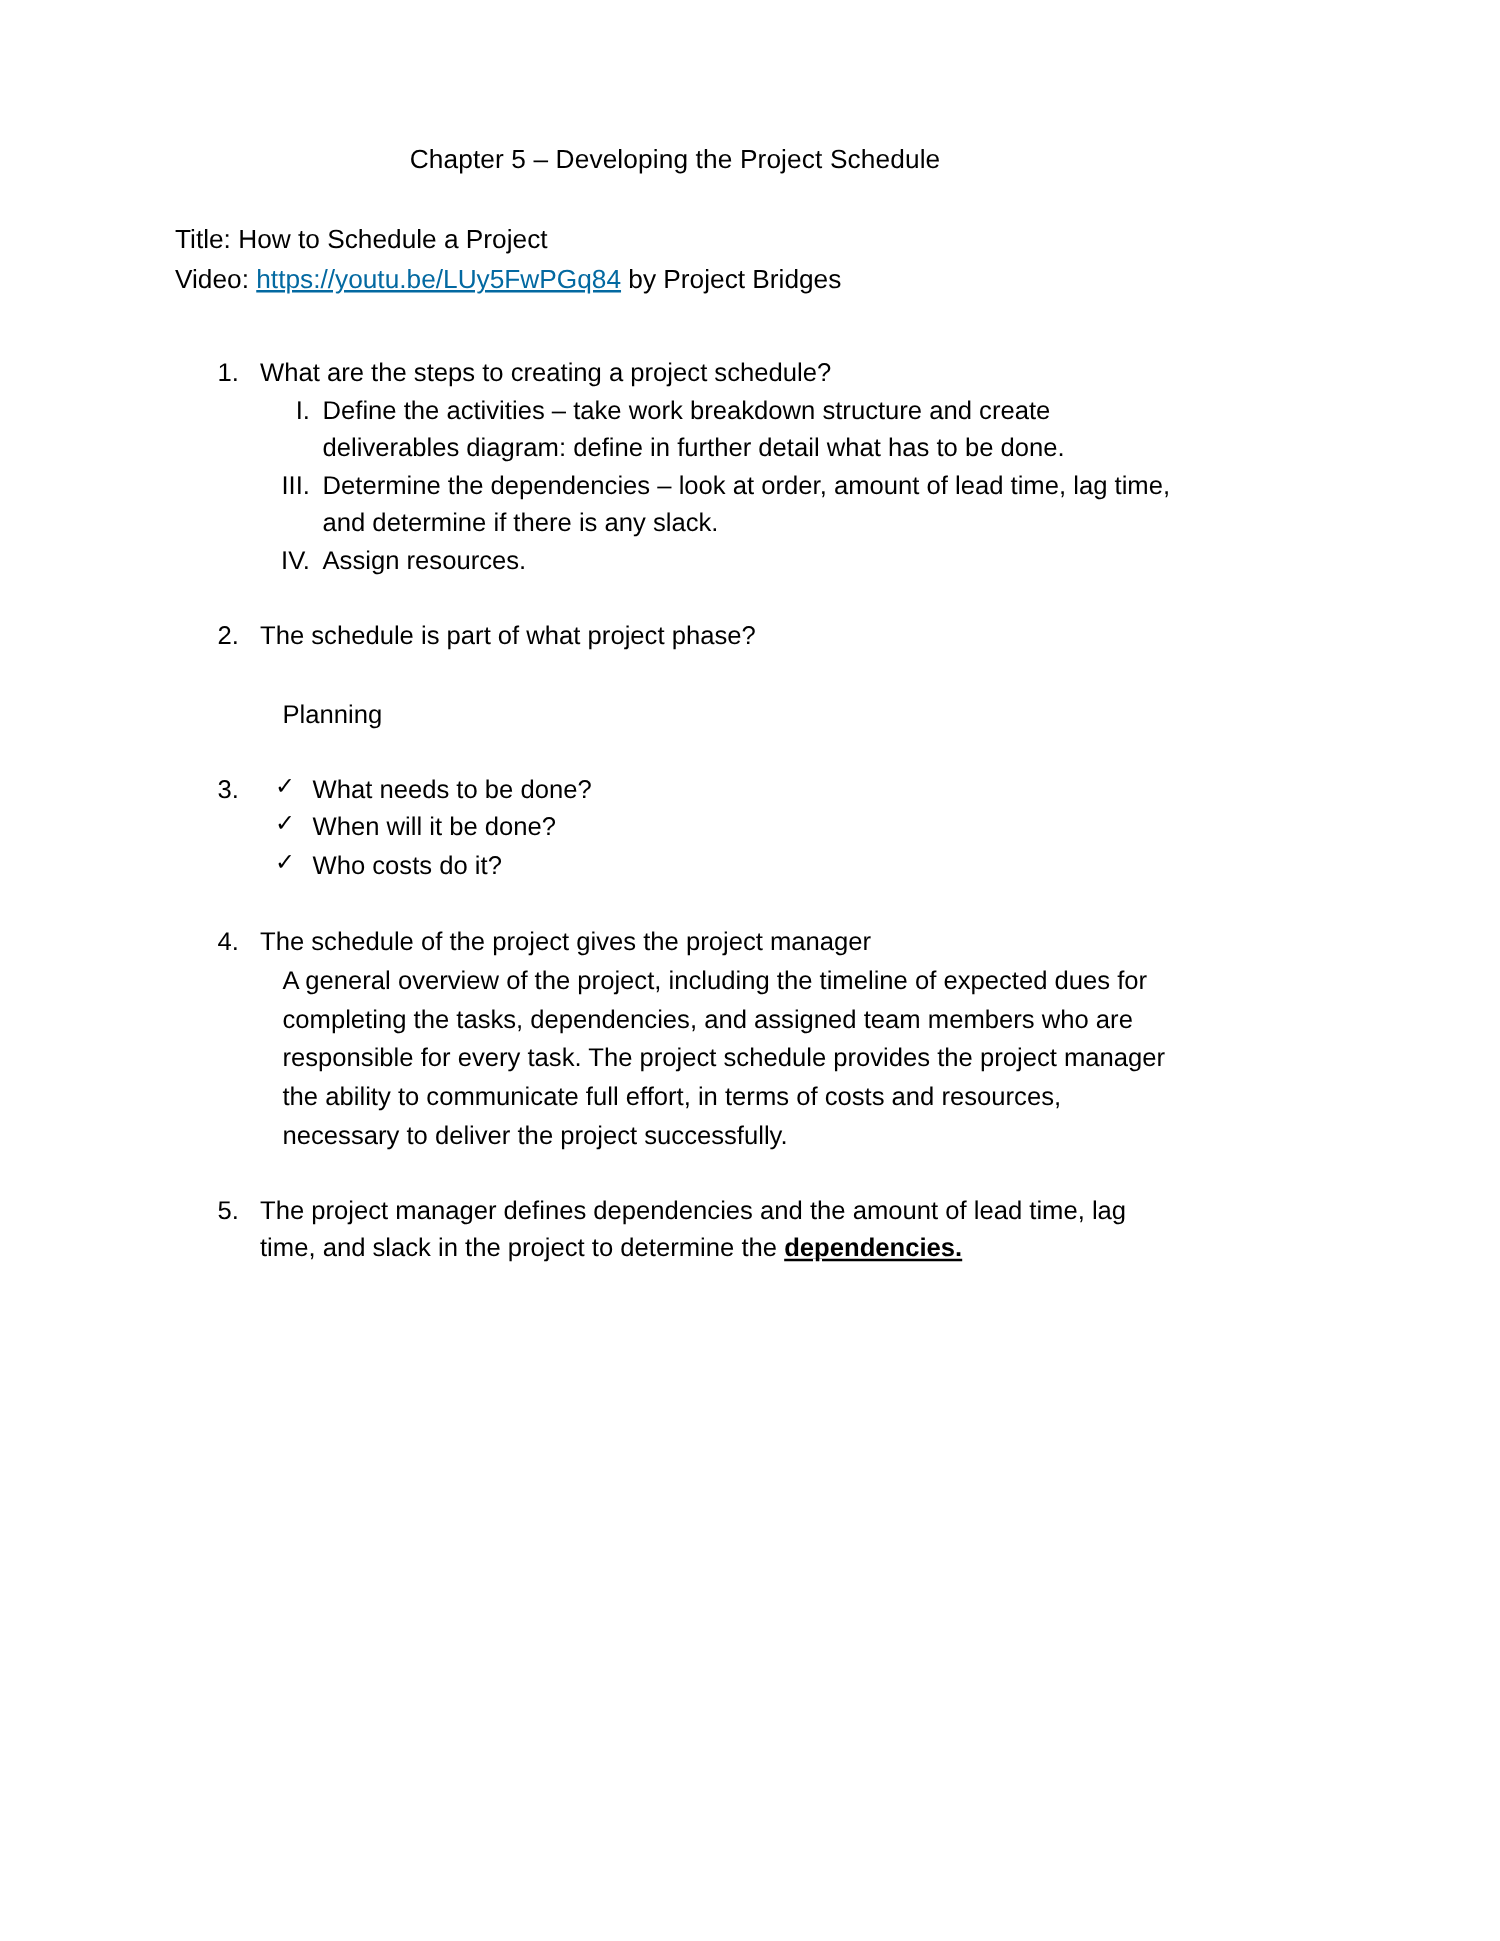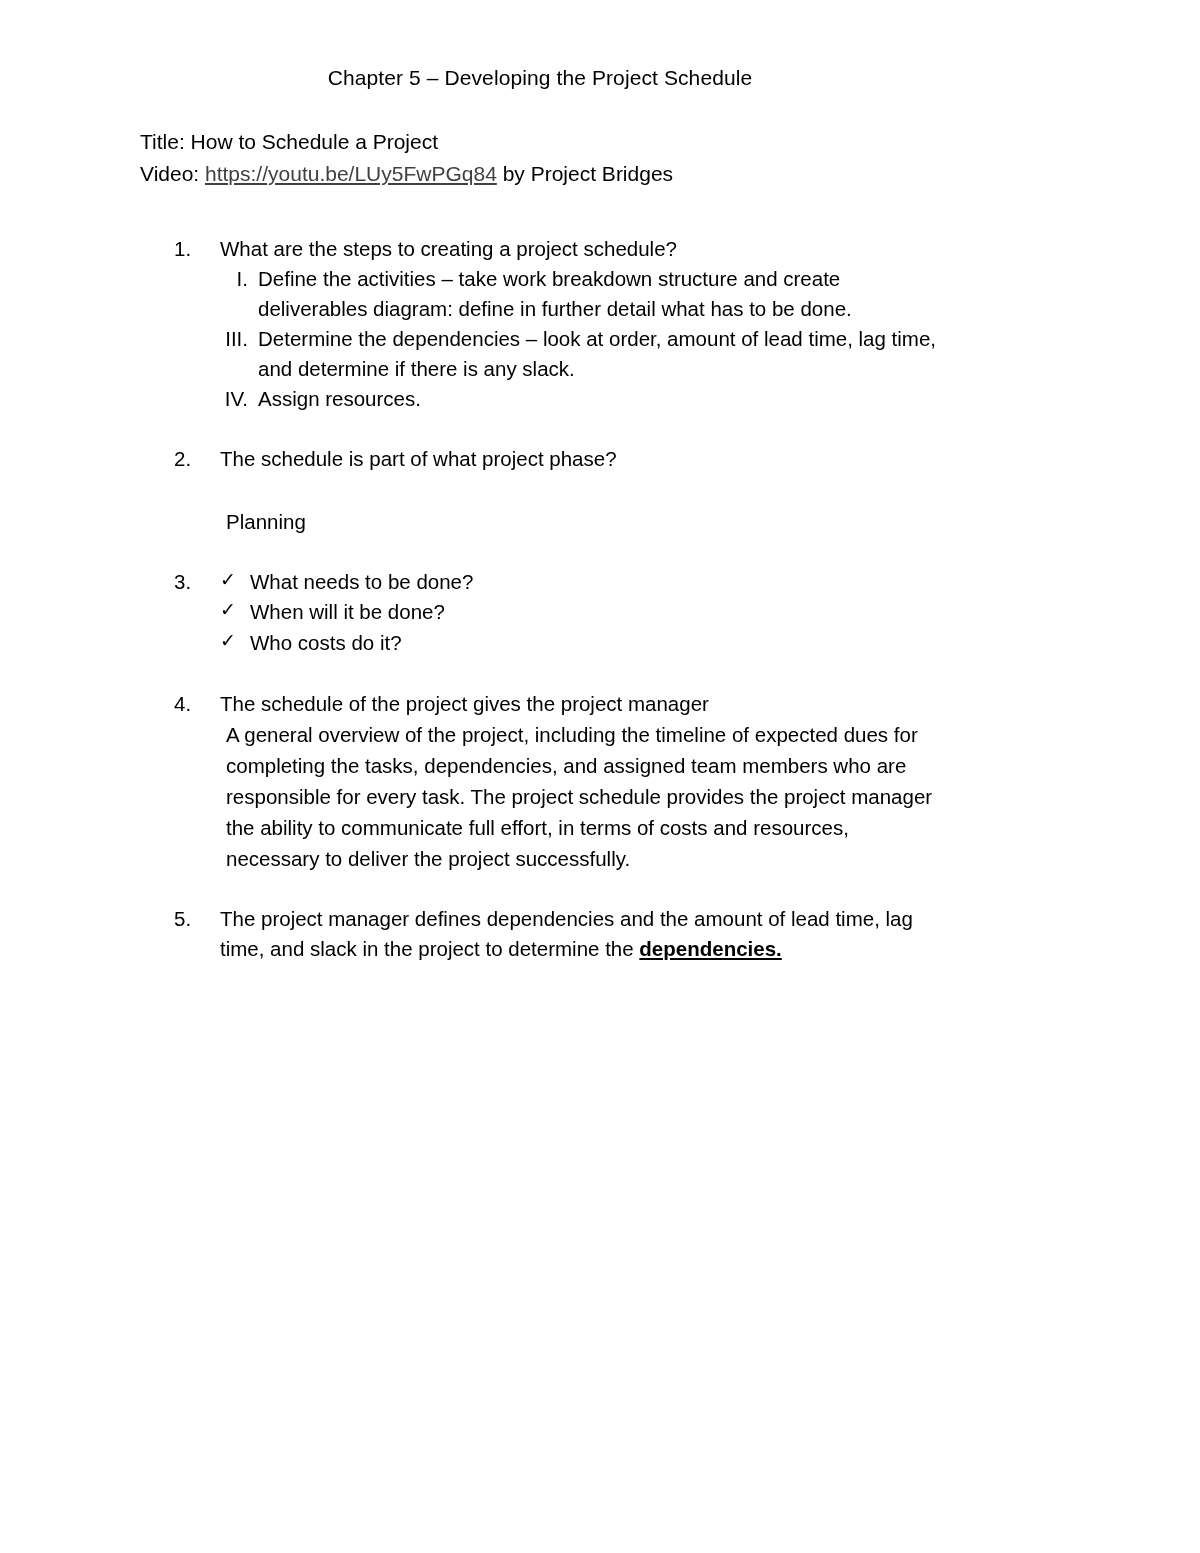--- a/index.html
+++ b/index.html
@@ -12,40 +12,40 @@
     height: 1553px;
     font-family: "Liberation Sans", sans-serif;
     color: #000000;
     position: relative;
     overflow: hidden;
   }
   .page {
     width: 1080px;
     height: 1553px;
     box-sizing: border-box;
-    padding: 64px 140px 0 140px;
+    padding: 114px 140px 0 140px;
     background: #ffffff;
   }
   .doc-title {
     text-align: center;
     font-size: 21px;
     line-height: 1.35;
     margin: 0 0 34px 0;
     letter-spacing: 0.1px;
   }
   .meta-block {
     font-size: 21px;
     line-height: 1.52;
     margin: 0 0 44px 0;
   }
   .meta-line {
     white-space: nowrap;
   }
   .link {
-    color: #404040;
+    color: #0369a1;
   }
   .ol-main {
     margin: 0;
     padding: 0;
     list-style: none;
   }
   .item {
     position: relative;
     padding-left: 68px;
     margin-bottom: 30px;
@@ -54,21 +54,20 @@
   }
   .item > .num {
     position: absolute;
     left: 34px;
     top: 0;
     width: 30px;
     text-align: left;
   }
   .item-text {
     display: block;
-    margin-left: 12px;
   }
   .sub-list {
     margin: 0;
     padding: 0;
     list-style: none;
   }
   .sub-item {
     position: relative;
     padding-left: 50px;
     font-size: 20.5px;

